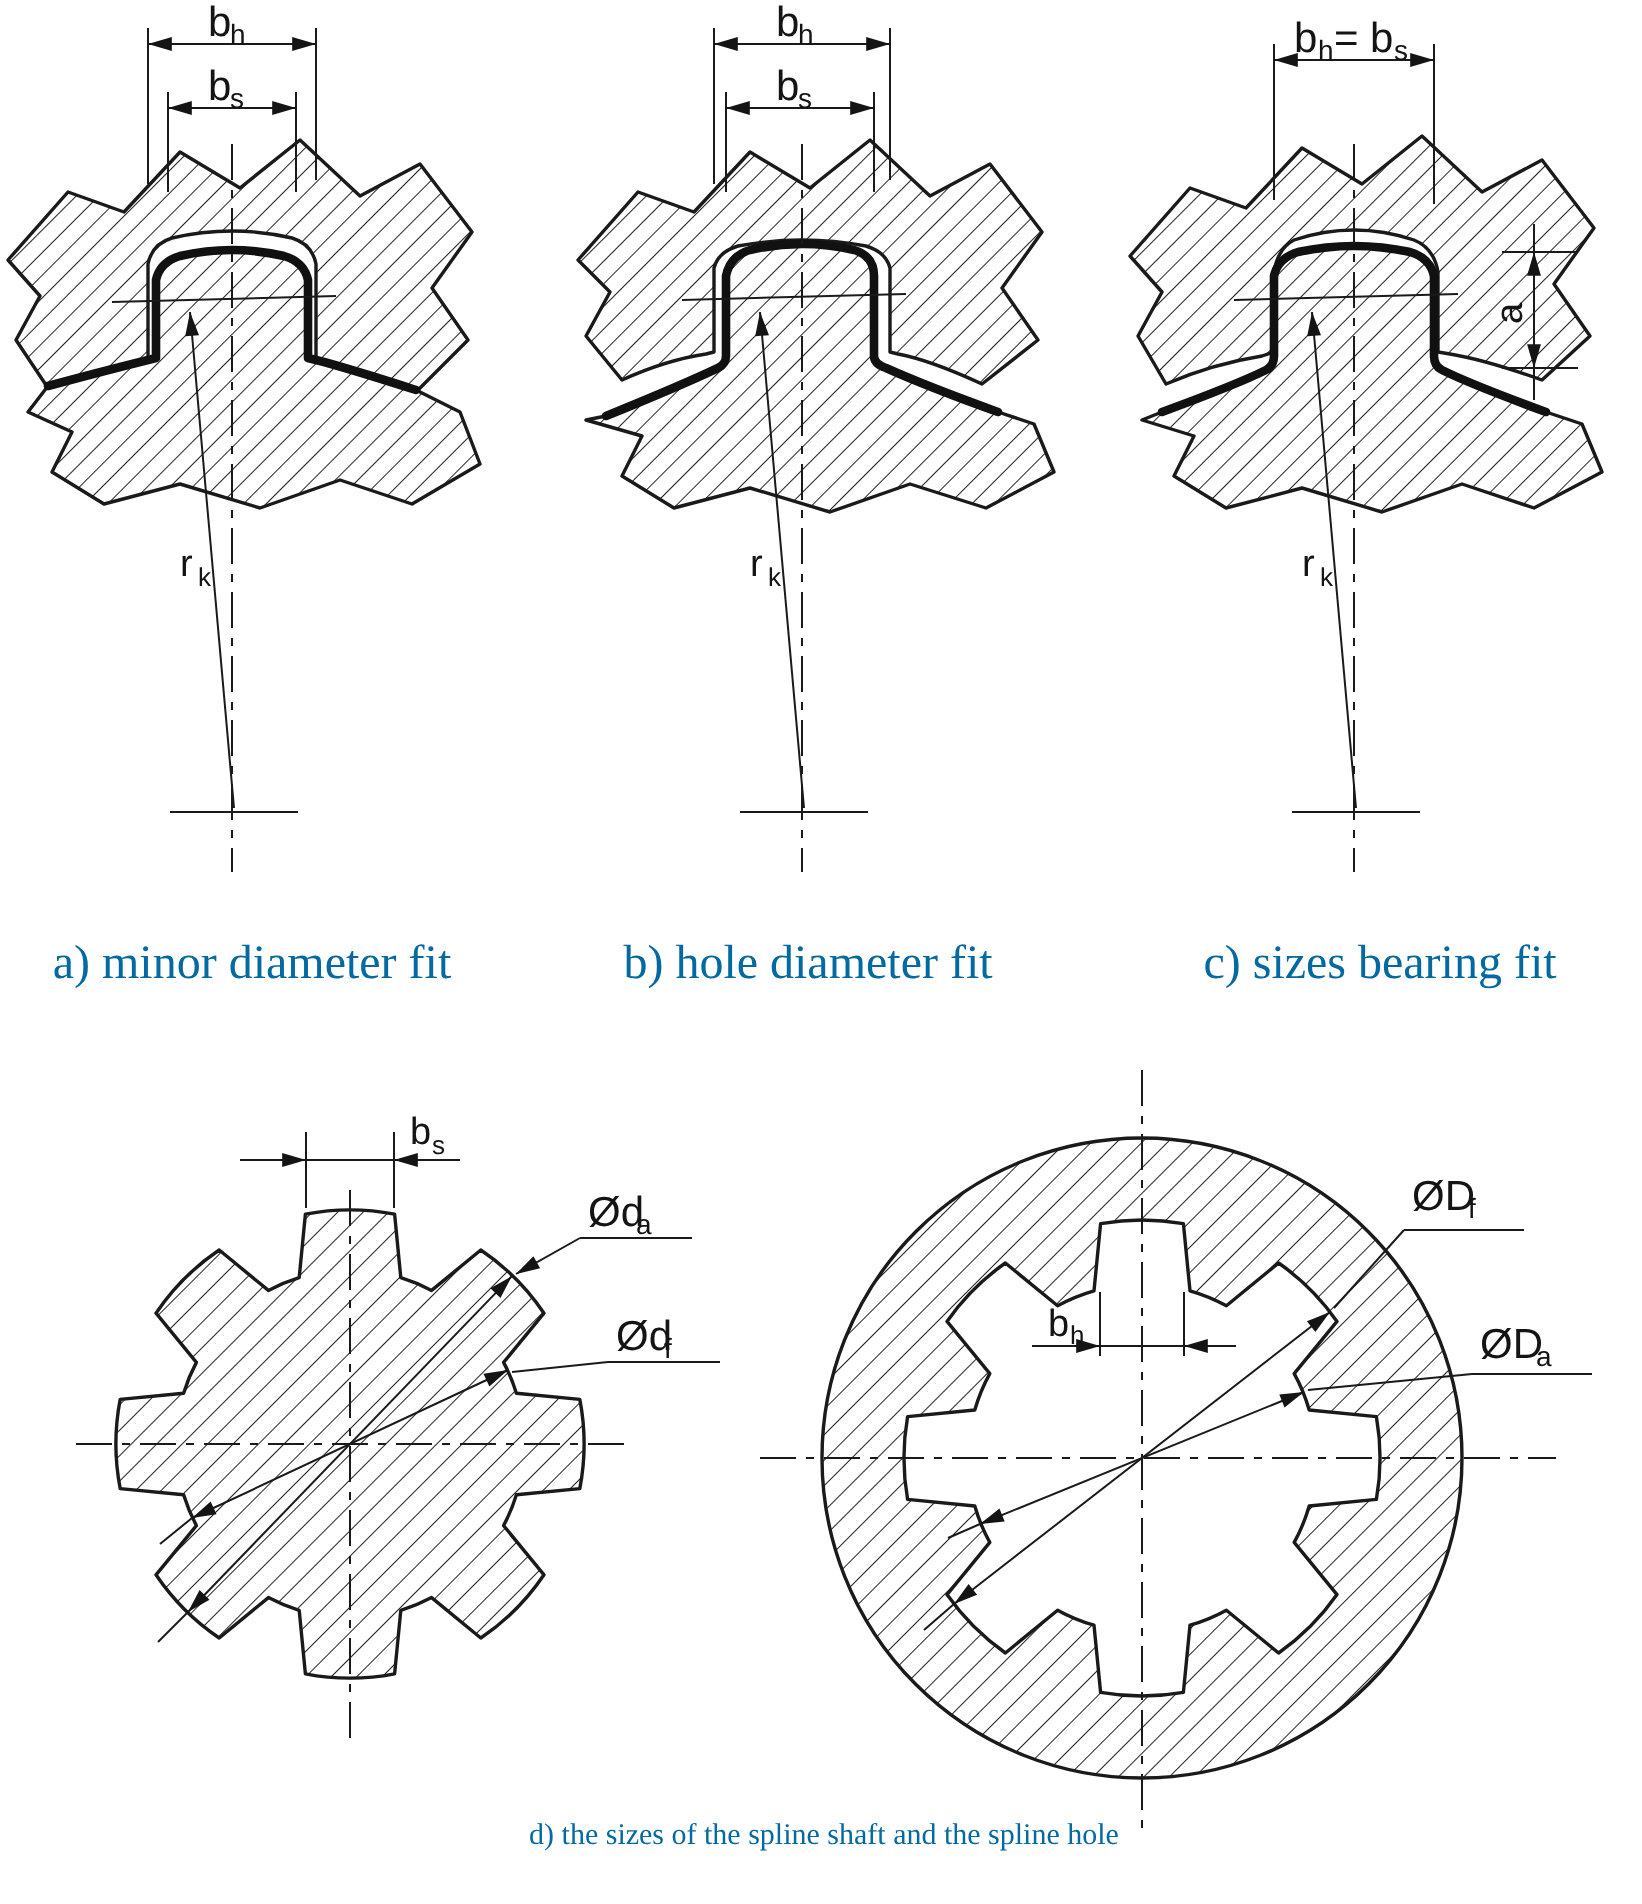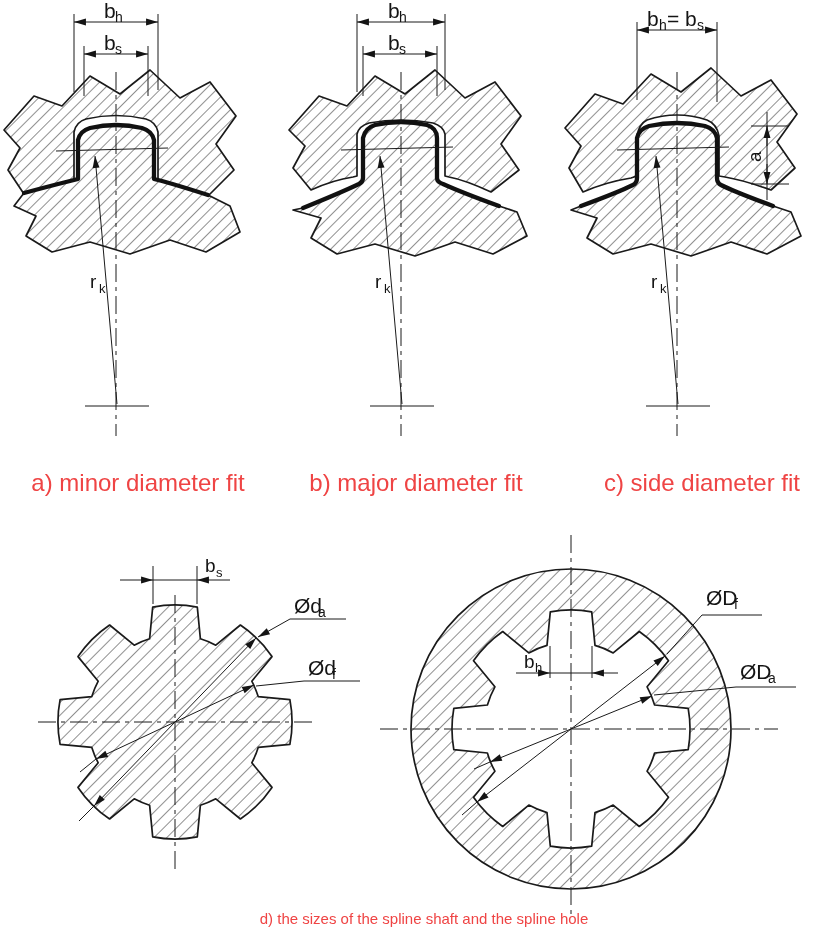--- a/index.html
+++ b/index.html
@@ -1,20 +1,20 @@
 <!DOCTYPE html>
 <html><head>
 <meta charset="utf-8">
 <style>
   html,body{margin:0;padding:0;background:#ffffff;}
   .stage{position:relative;width:821px;height:952px;background:#ffffff;overflow:hidden;
          font-family:"Liberation Sans",sans-serif;}
   .stage svg{position:absolute;}
   .cap{position:absolute;transform:translateX(-50%);white-space:nowrap;
-       font-family:Liberation Sans, sans-serif;font-size:24px;color:#ef4444;margin-left:12px;}
+       font-family:Liberation Serif, serif;font-size:24px;color:#0369a1;}
   text{font-family:"Liberation Sans",sans-serif;fill:#141414;}
   .t21{font-size:21px;} .t19{font-size:19px;} .t14{font-size:14px;} .t13{font-size:13px;}
   .thin{stroke:#1a1a1a;stroke-width:1;fill:none;}
   .out{stroke:#1a1a1a;stroke-width:1.7;stroke-linejoin:round;}
   .thick{stroke:#111;stroke-width:4.3;fill:none;stroke-linecap:round;stroke-linejoin:round;}
   .cl{stroke:#1a1a1a;stroke-width:1;fill:none;stroke-dasharray:18 5 4 5;}
 </style>
 </head>
 <body>
 
@@ -136,22 +136,22 @@
       <text class="t19" transform="rotate(-90 200 162)" x="200" y="162">a</text>
 
       <line class="thin" x1="95" y1="156" x2="117" y2="404" marker-start="url(#arc2)"></line>
       <text class="t19" x="90" y="288">r</text>
       <text class="t13" x="99" y="293">k</text>
       <line class="thin" x1="85" y1="406" x2="149" y2="406"></line>
     </g>
   </svg>
 
   <div class="cap" style="left:126px;top:469px">a) minor diameter fit</div>
-  <div class="cap" style="left:404px;top:469px">b) major diameter fit</div>
-  <div class="cap" style="left:690px;top:469px">c) side diameter fit</div>
+  <div class="cap" style="left:404px;top:469px">b) hole diameter fit</div>
+  <div class="cap" style="left:690px;top:469px">c) sizes bearing fit</div>
 
   <svg style="left:0;top:520px" width="400" height="400" viewBox="0 0 400 400">
     <defs>
       <pattern id="ps" width="9" height="9" patternUnits="userSpaceOnUse" patternTransform="rotate(45)">
         <rect width="9" height="9" fill="#ffffff"></rect>
           <line x1="0" y1="0" x2="0" y2="9" stroke="#222" stroke-width="1"></line>
       </pattern>
       <marker id="ars" viewBox="0 0 12 8" refX="11.5" refY="4" markerWidth="13" markerHeight="9" markerUnits="userSpaceOnUse" orient="auto-start-reverse">
         <path d="M0.5,0.8 L11.5,4 L0.5,7.2 Z" fill="#141414"></path>
       </marker>

